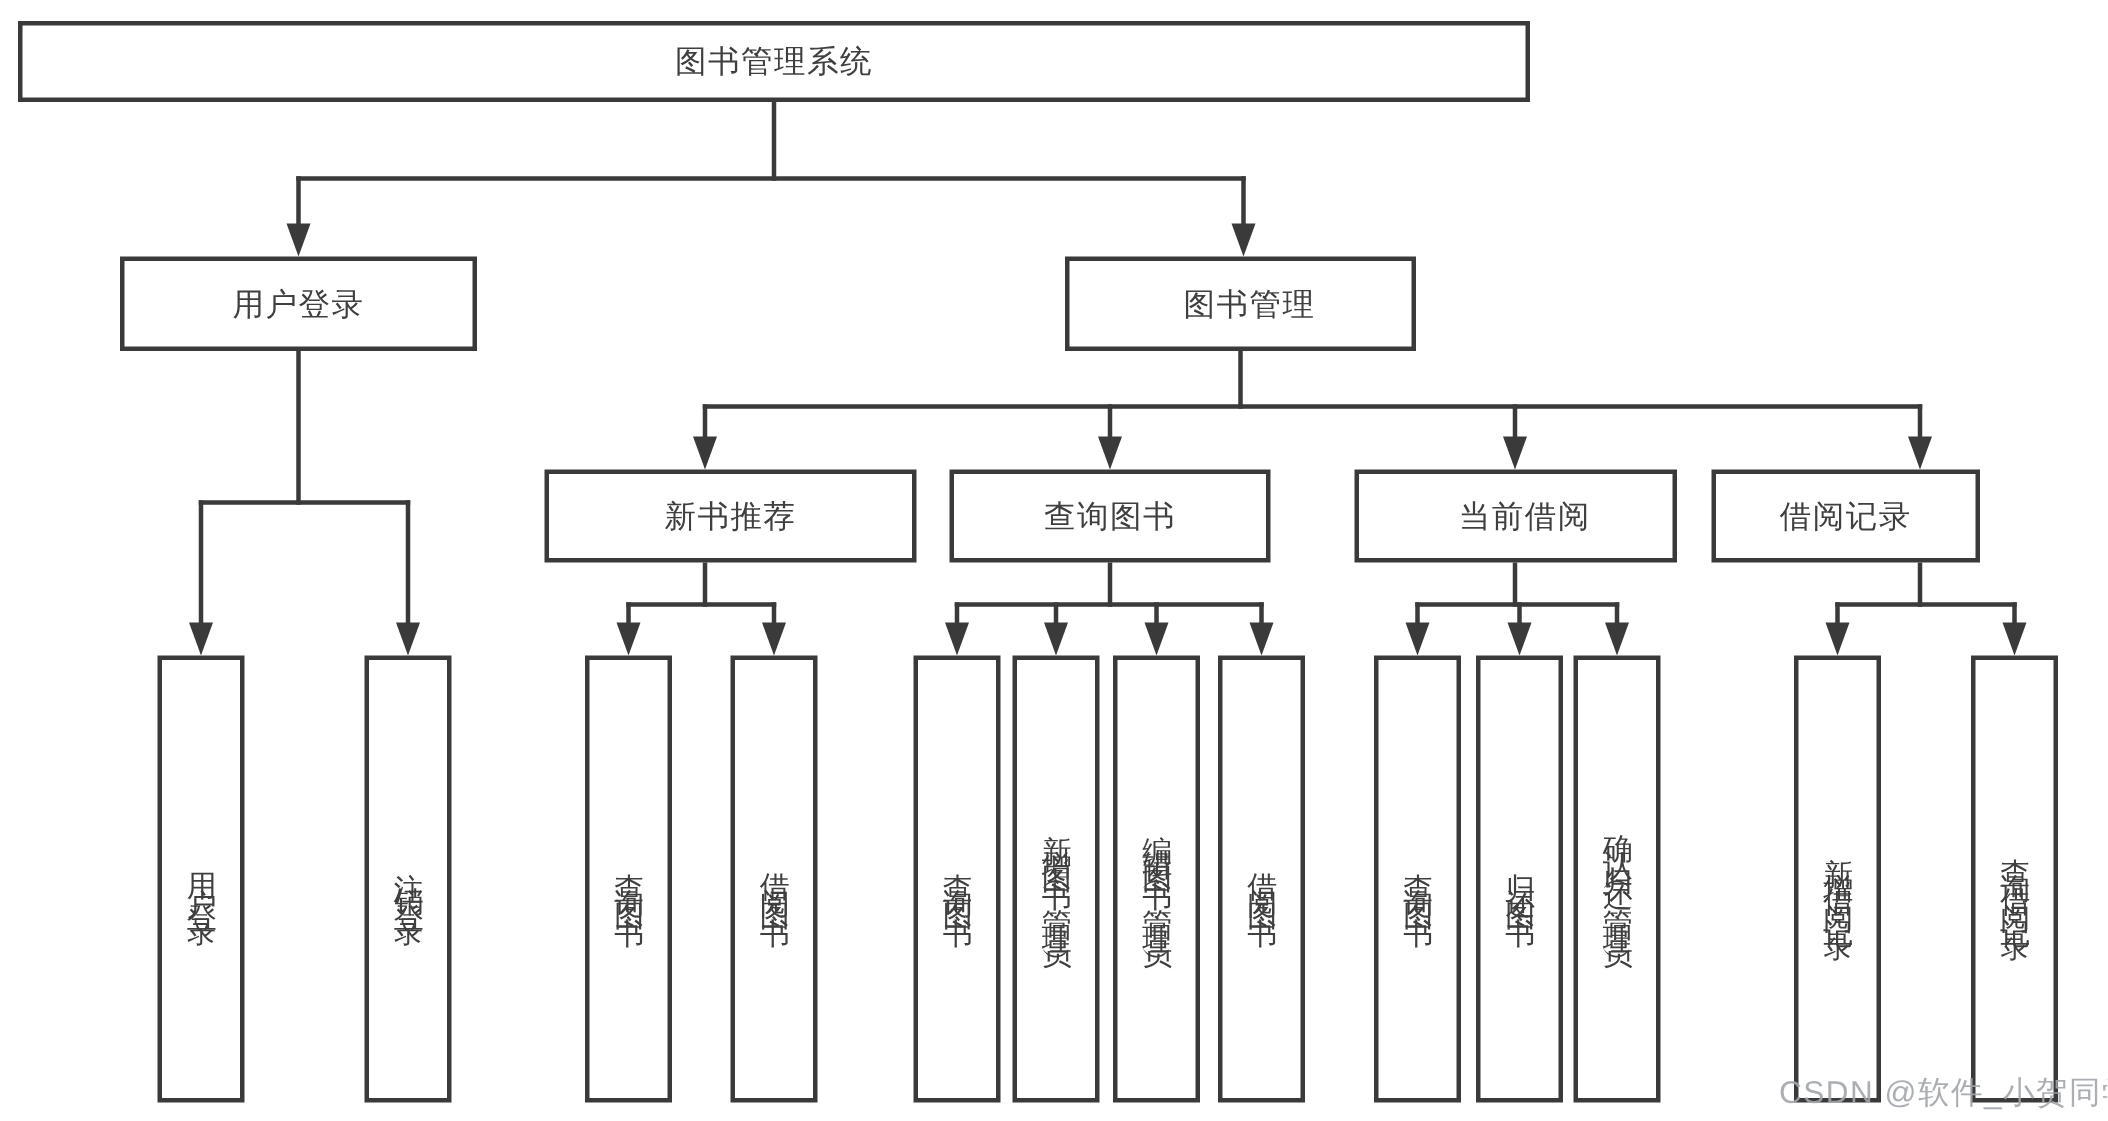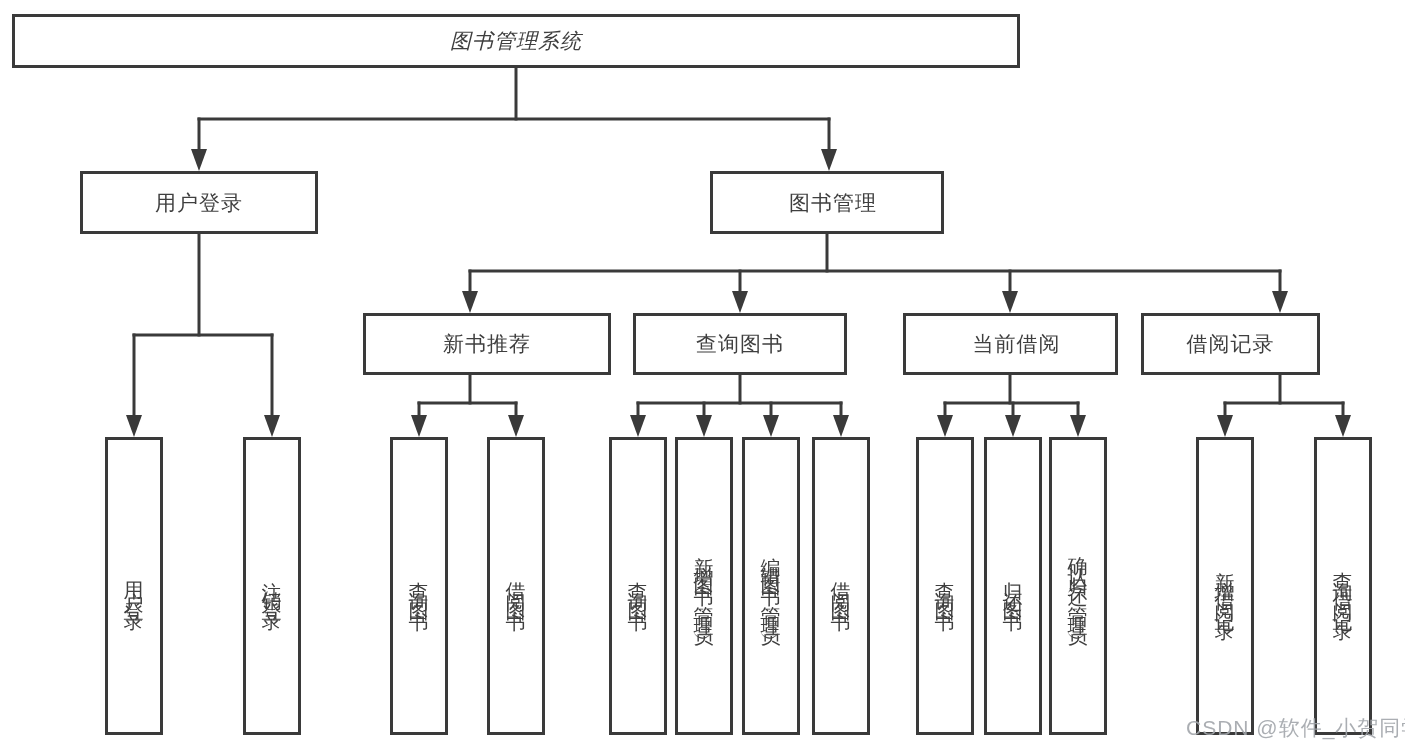--- a/index.html
+++ b/index.html
@@ -117,21 +117,21 @@
       <polygon points="763,415 779,415 771,437"></polygon>
       <polygon points="833,415 849,415 841,437"></polygon>
       <polygon points="937,415 953,415 945,437"></polygon>
       <polygon points="1005,415 1021,415 1013,437"></polygon>
       <polygon points="1070,415 1086,415 1078,437"></polygon>
       <polygon points="1217,415 1233,415 1225,437"></polygon>
       <polygon points="1335,415 1351,415 1343,437"></polygon>
     </g>
   </svg>
 
-  <div class="node" style="left:12px;top:14px;width:1008px;height:54px;font-style:italic;">图书管理系统</div>
+  <div class="node" style="left:12px;top:14px;width:1008px;height:54px;">图书管理系统</div>
 
   <div class="node" style="left:80px;top:171px;width:238px;height:63px;">用户登录</div>
   <div class="node" style="left:710px;top:171px;width:234px;height:63px;padding-left:12px;">图书管理</div>
 
   <div class="node" style="left:363px;top:313px;width:248px;height:62px;">新书推荐</div>
   <div class="node" style="left:633px;top:313px;width:214px;height:62px;">查询图书</div>
   <div class="node" style="left:903px;top:313px;width:215px;height:62px;padding-left:12px;">当前借阅</div>
   <div class="node" style="left:1141px;top:313px;width:179px;height:62px;">借阅记录</div>
 
   <div class="leaf" style="left:105px;">用户登录</div>

